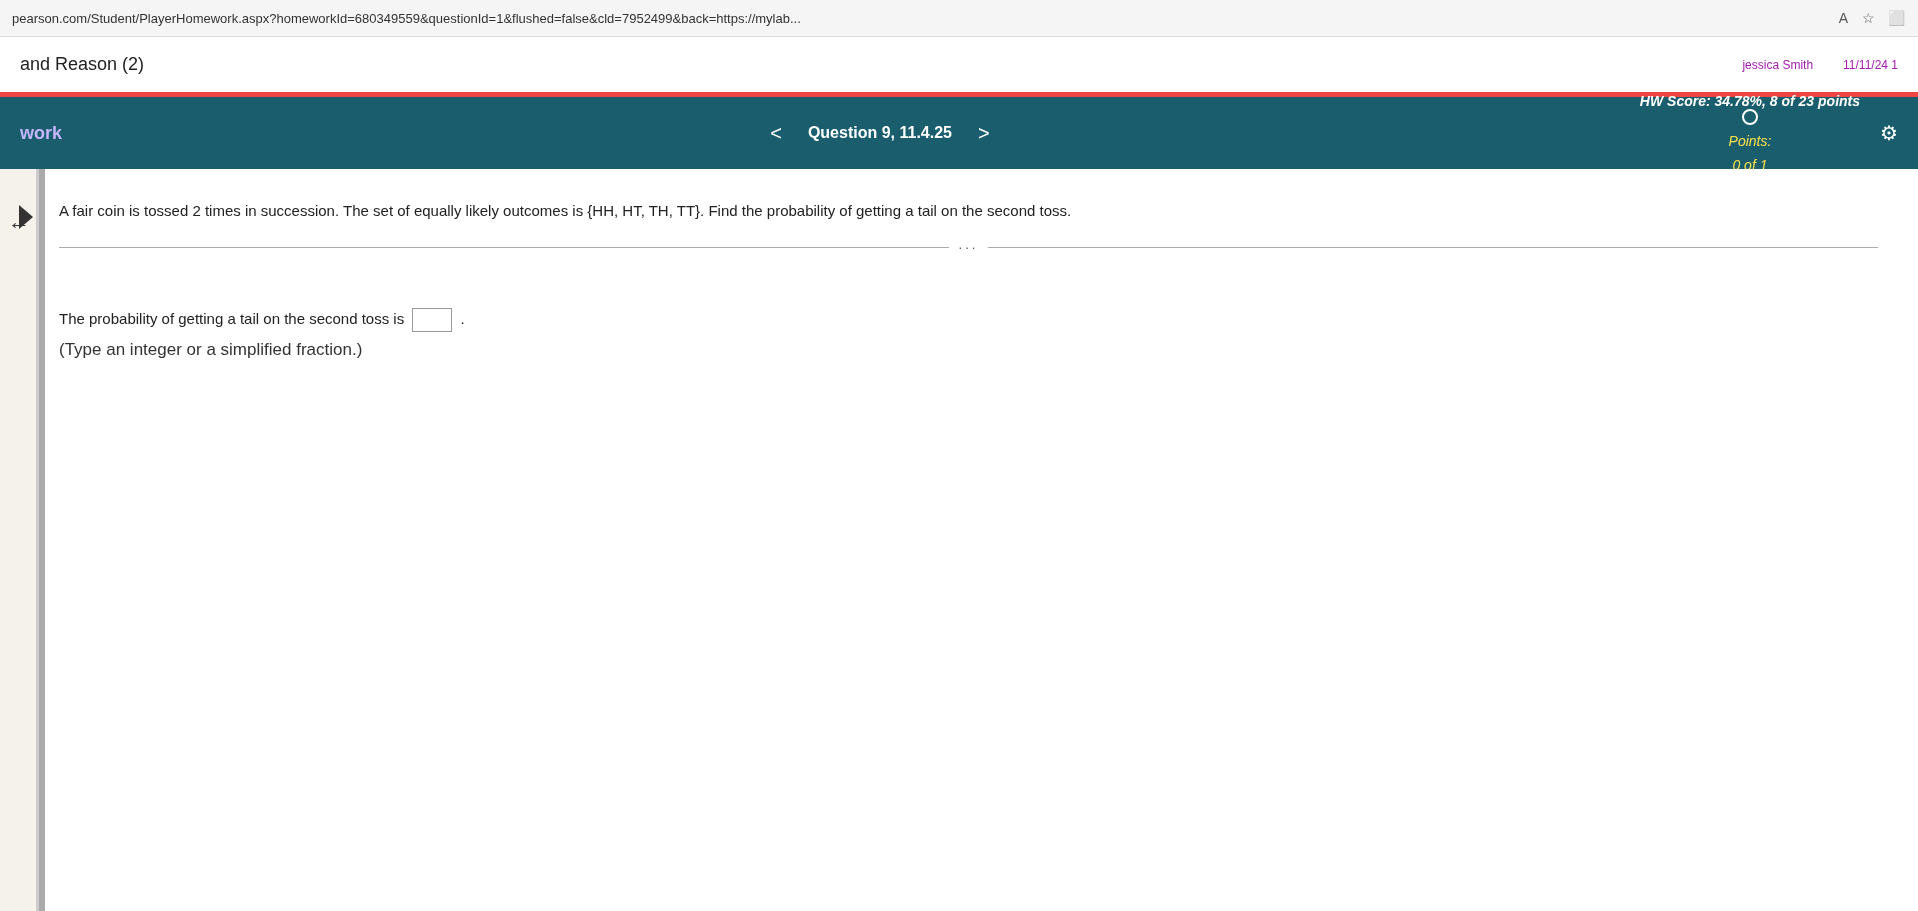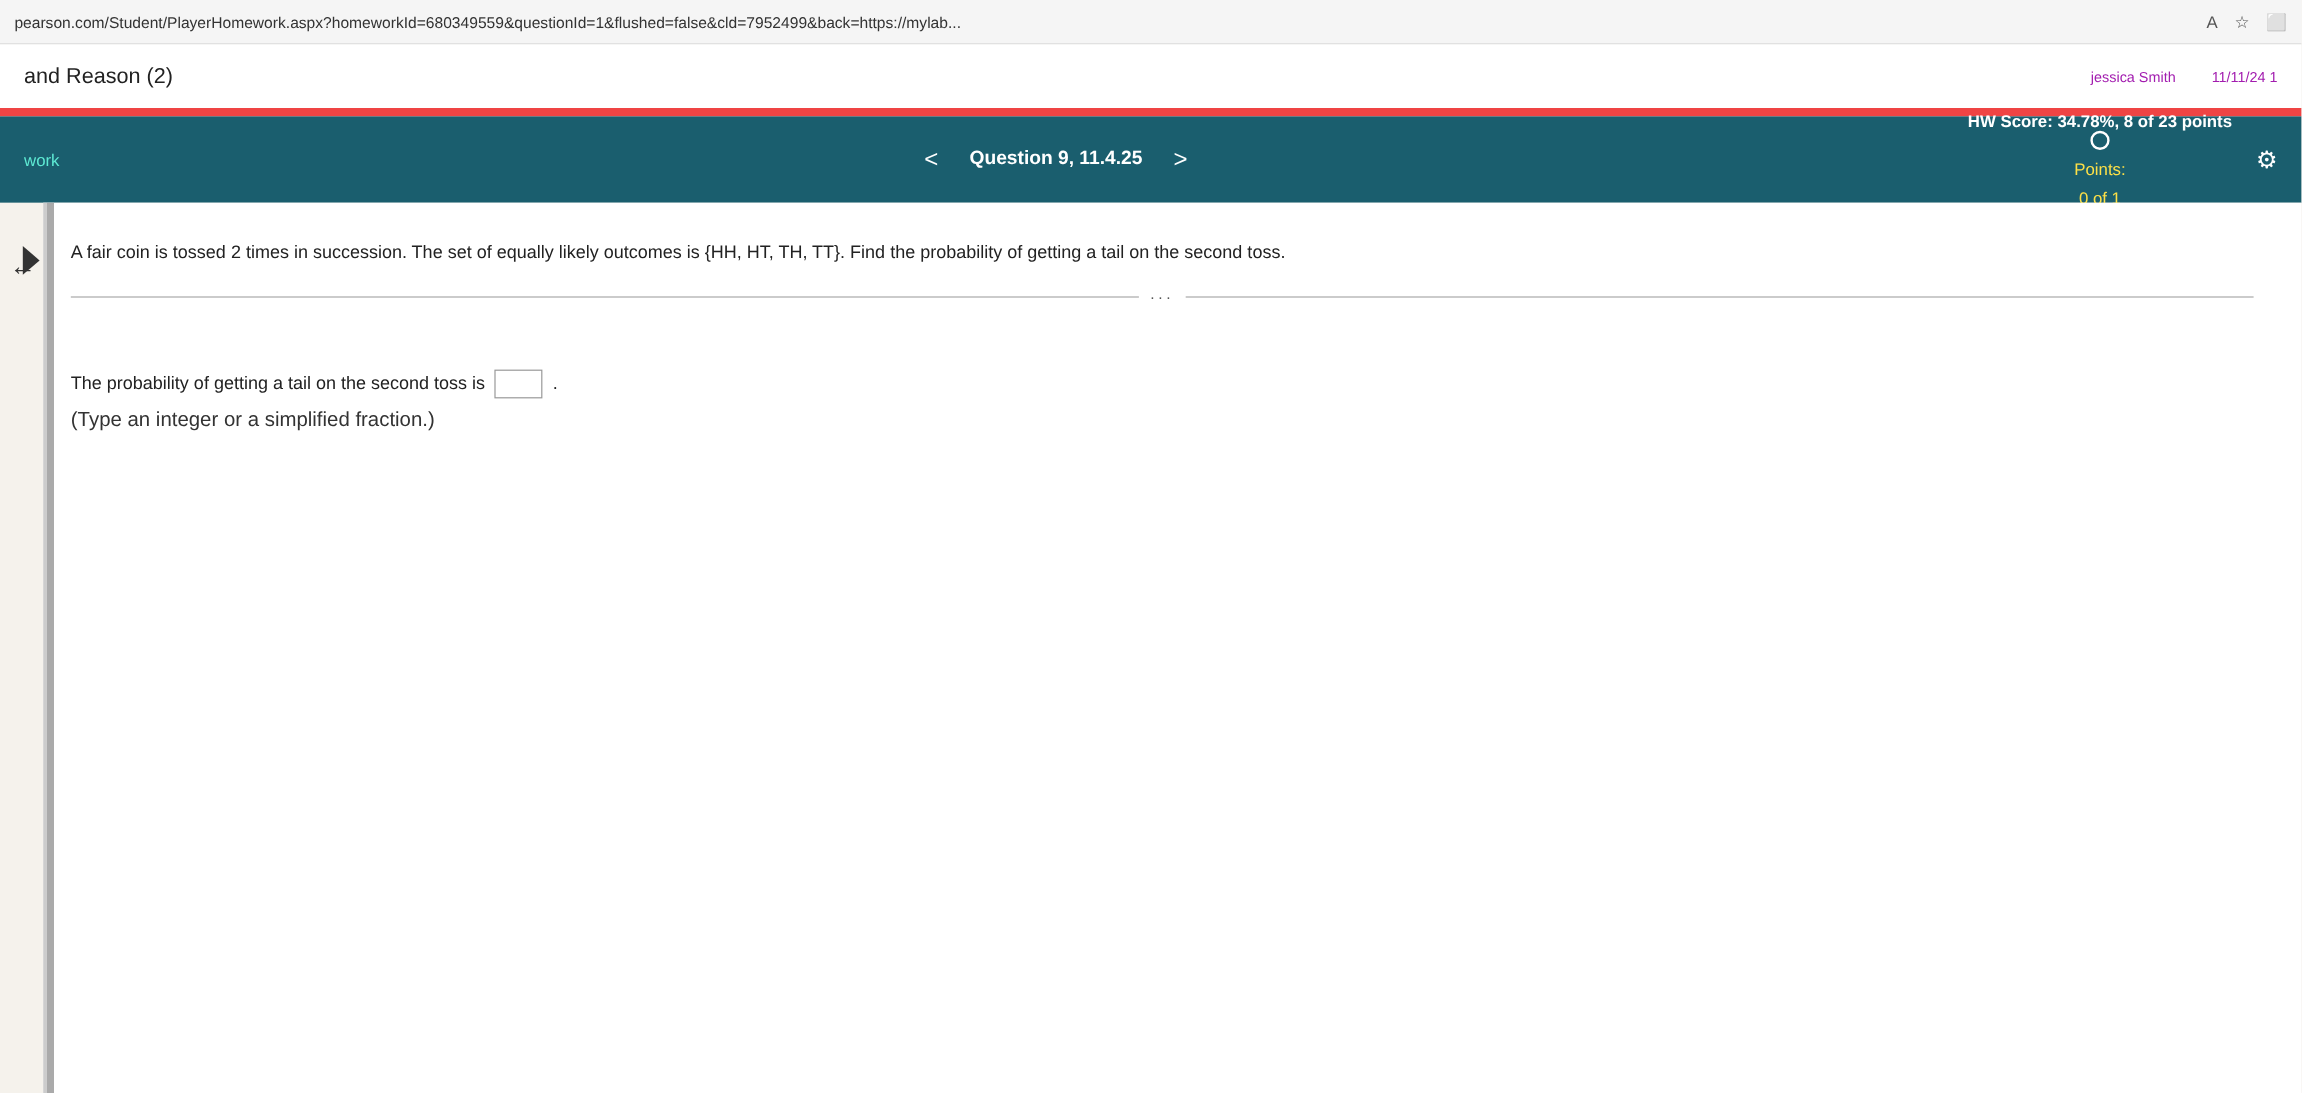--- a/index.html
+++ b/index.html
@@ -37,21 +37,21 @@
       display: flex;
       gap: 14px;
       align-items: center;
       font-size: 14px;
       color: #555;
     }
 
     
     .top-header {
       background-color: #fff;
-      border-bottom: 7px solid #ef4444;
+      border-bottom: 5px solid #ef4444;
       padding: 12px 20px;
       display: flex;
       align-items: center;
       justify-content: space-between;
       height: 60px;
     }
 
     .header-title {
       font-size: 18px;
       font-weight: normal;
@@ -70,23 +70,23 @@
     .question-nav-bar {
       background-color: #1a5e6e;
       display: flex;
       align-items: center;
       justify-content: space-between;
       padding: 0 20px;
       height: 72px;
     }
 
     .nav-left {
-      color: #5eead4;
-      font-size: 14px;
-      font-weight: normal;
+      color: #c4b5fd;
+      font-size: 18px;
+      font-weight: bold;
       min-width: 100px;
     }
 
     .nav-center {
       display: flex;
       align-items: center;
       gap: 16px;
     }
 
     .nav-arrow {
@@ -107,20 +107,21 @@
 
     .nav-right {
       display: flex;
       align-items: center;
       gap: 20px;
       color: #fff;
     }
 
     .score-block {
       text-align: left;
+      font-style: italic;
     }
 
     .hw-score {
       font-size: 14px;
       font-weight: bold;
       color: #fff;
     }
 
     .points-line {
       display: flex;

